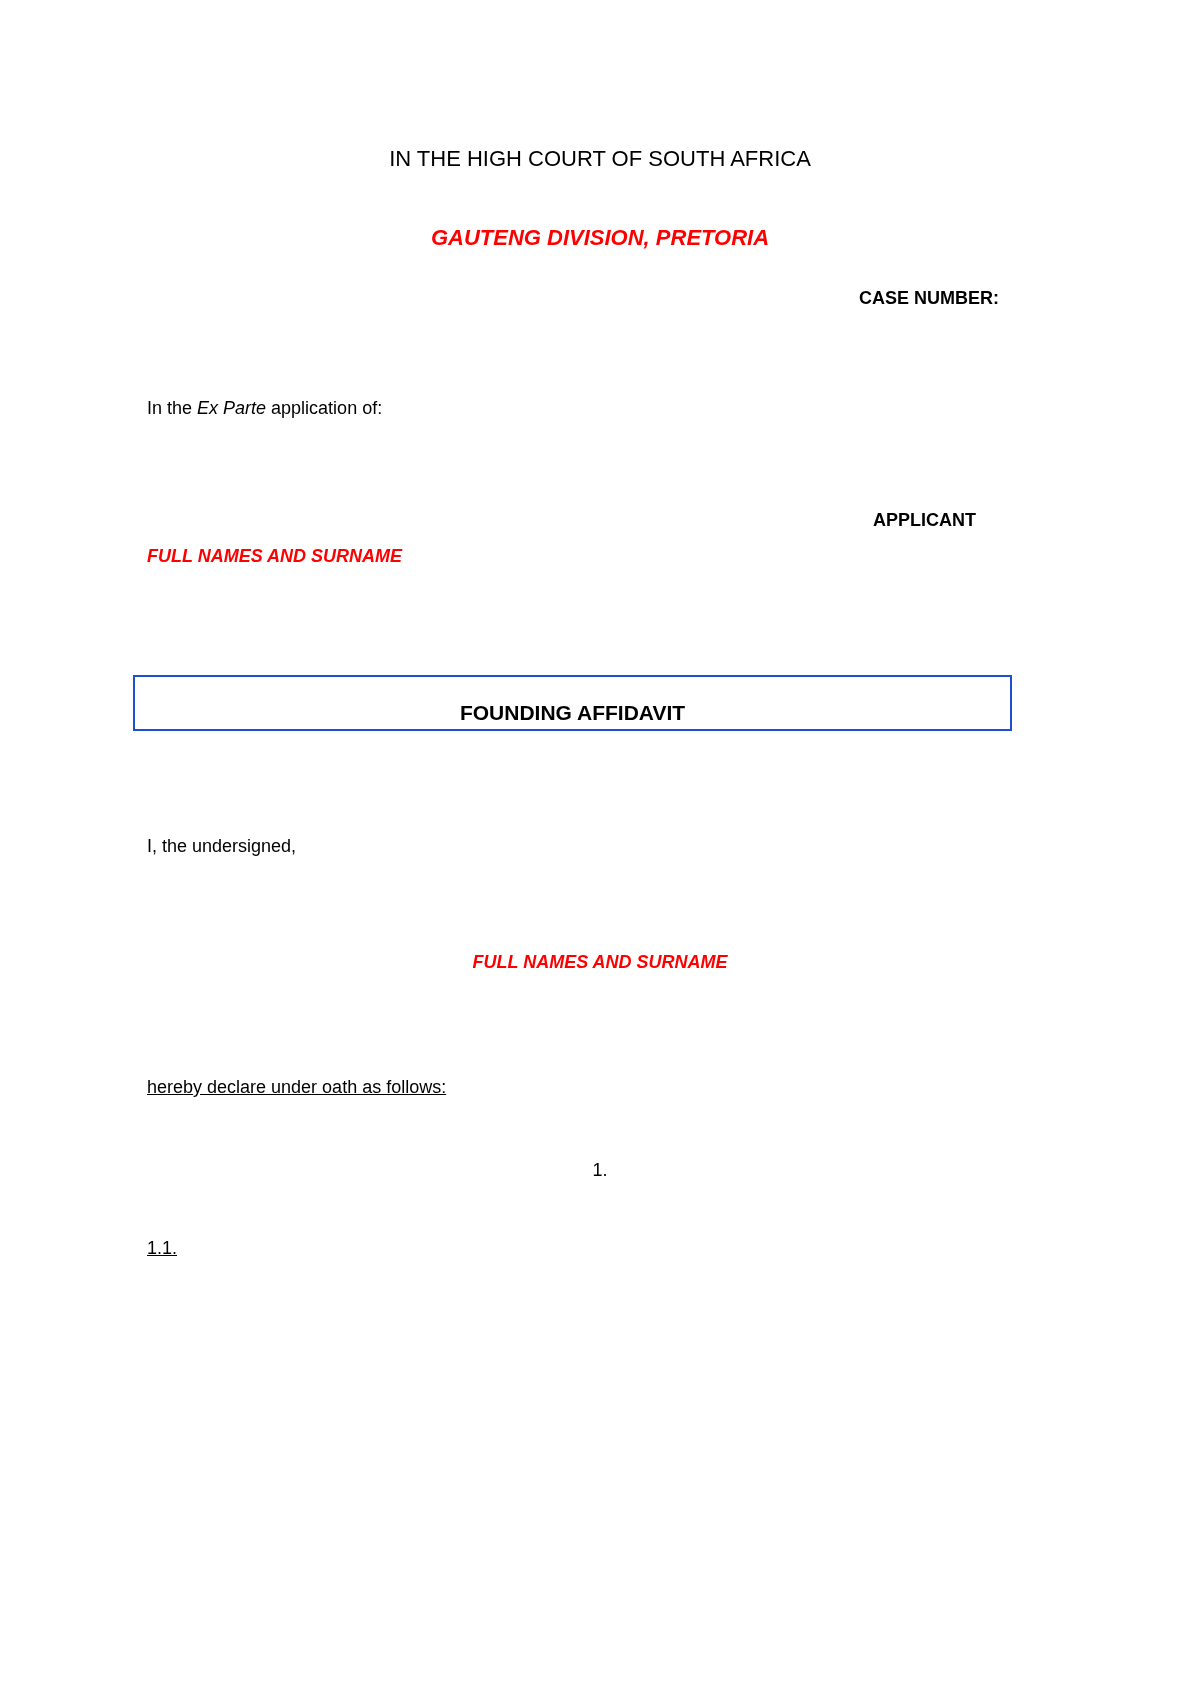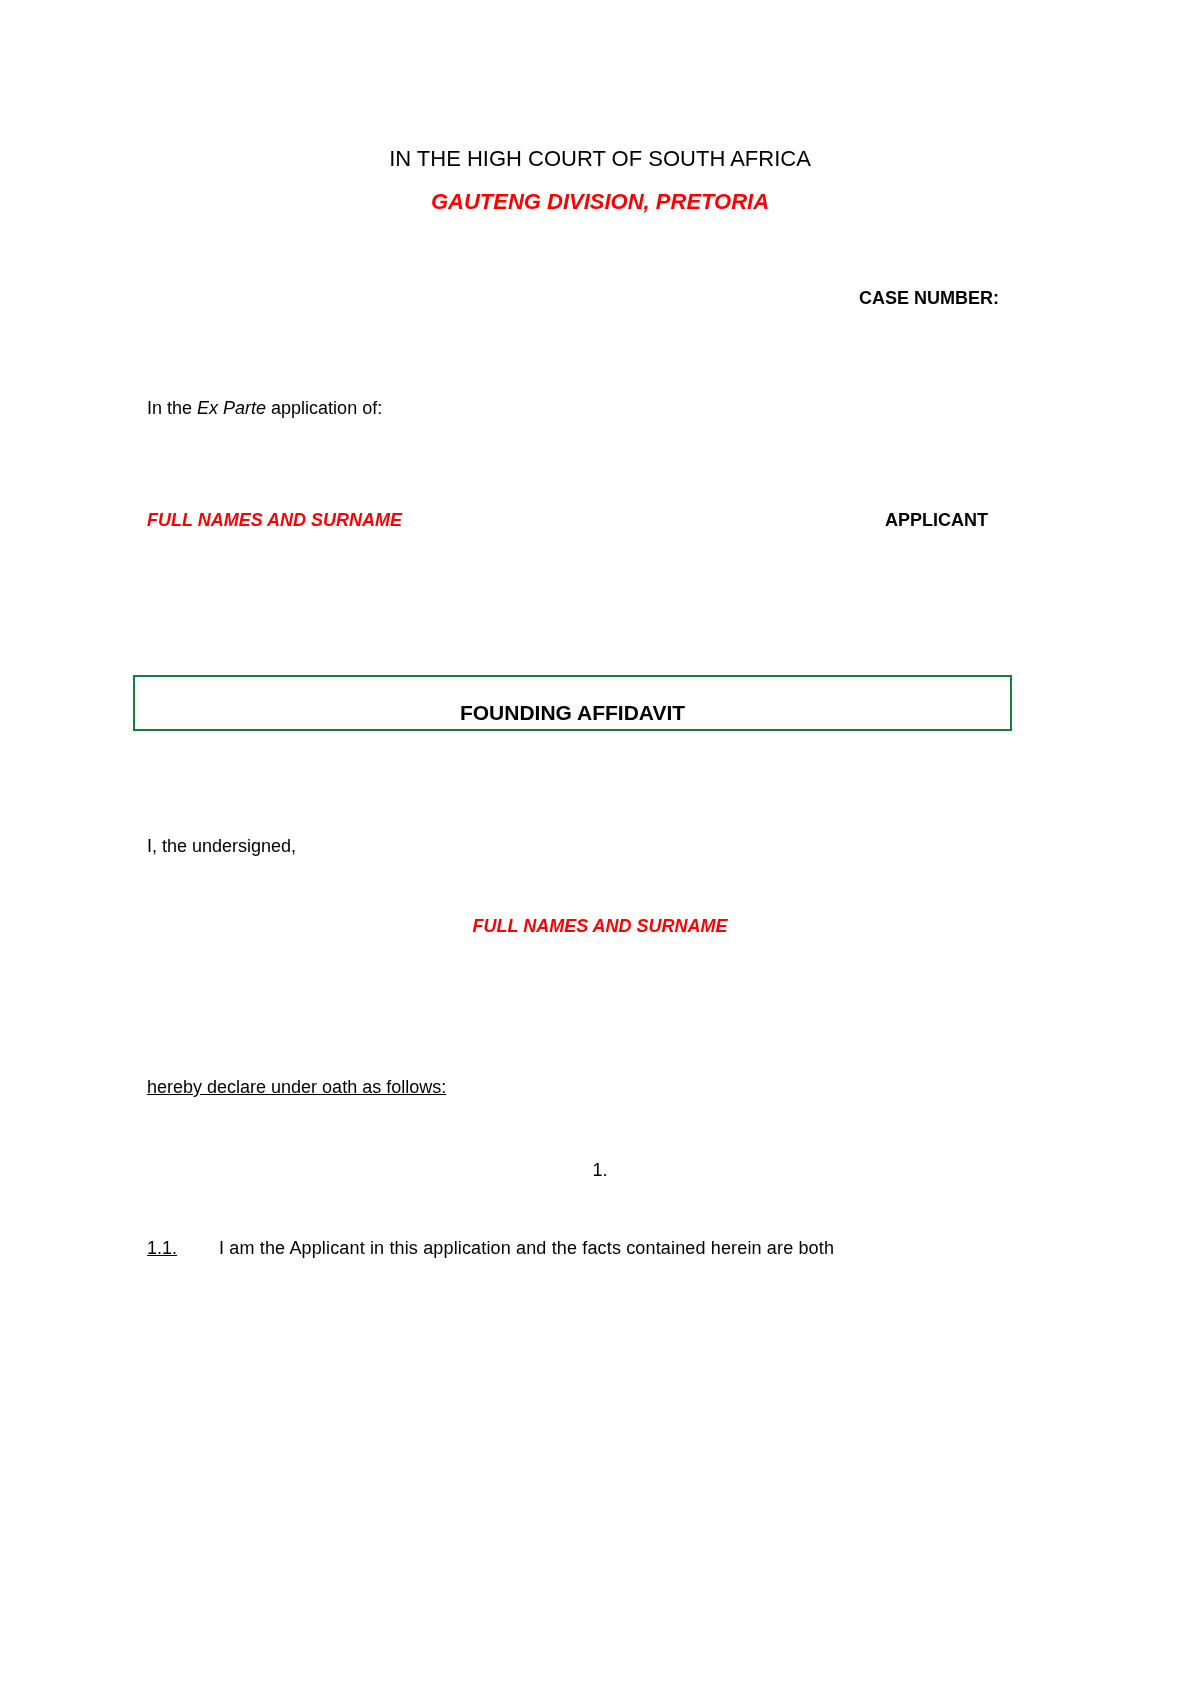--- a/index.html
+++ b/index.html
@@ -22,38 +22,38 @@
     }
     .abs { position: absolute; white-space: nowrap; }
     .center-line {
       position: absolute;
       left: 0; width: 1200px;
       text-align: center;
       white-space: nowrap;
     }
     .bold { font-weight: bold; }
     .red { color: #ff0000; }
-    .ital { font-style: italic; }
+    .ital { font-style: italic; margin-top: 36px; }
     .fs-head { font-size: 22px; }
     .fs-body { font-size: 18px; }
 
     .court-title { top: 146px; }
     .division { top: 189px; }
     .case-number { left: 859px; top: 288px; }
     .ex-parte { left: 147px; top: 398px; }
     .applicant-name { left: 147px; top: 510px; }
-    .applicant-label { left: 873px; top: 510px; margin-left: 12px; }
+    .applicant-label { left: 873px; top: 510px; }
     .applicant-desc1 { left: 147px; top: 537px; }
     .applicant-desc2 { left: 147px; top: 565px; }
 
     .affidavit-box {
       position: absolute;
       left: 133px; top: 675px;
       width: 875px; height: 52px;
-      border: 2px solid #15803d;
+      border: 2px solid #1d4ed8;
       box-sizing: content-box;
     }
     .affidavit-title {
       position: absolute;
       left: 0; right: 0;
       bottom: 4px;
       text-align: center;
       font-size: 21px;
       font-weight: bold;
     }
@@ -94,16 +94,15 @@
 
   <div class="center-line deponent-name fs-body bold ital red">FULL NAMES AND SURNAME</div>
 
 
   <div class="abs declare fs-body">hereby declare under oath as follows:</div>
 
   <div class="center-line para-number fs-body">1.</div>
 
   <div class="abs sub-num fs-body">1.1.</div>
 
-  <div class="abs sub-line1 fs-body" style="letter-spacing:0.15px;">I am the Applicant in this application and the facts contained herein are both</div>
 
 
 </div>
 
 </body></html>

